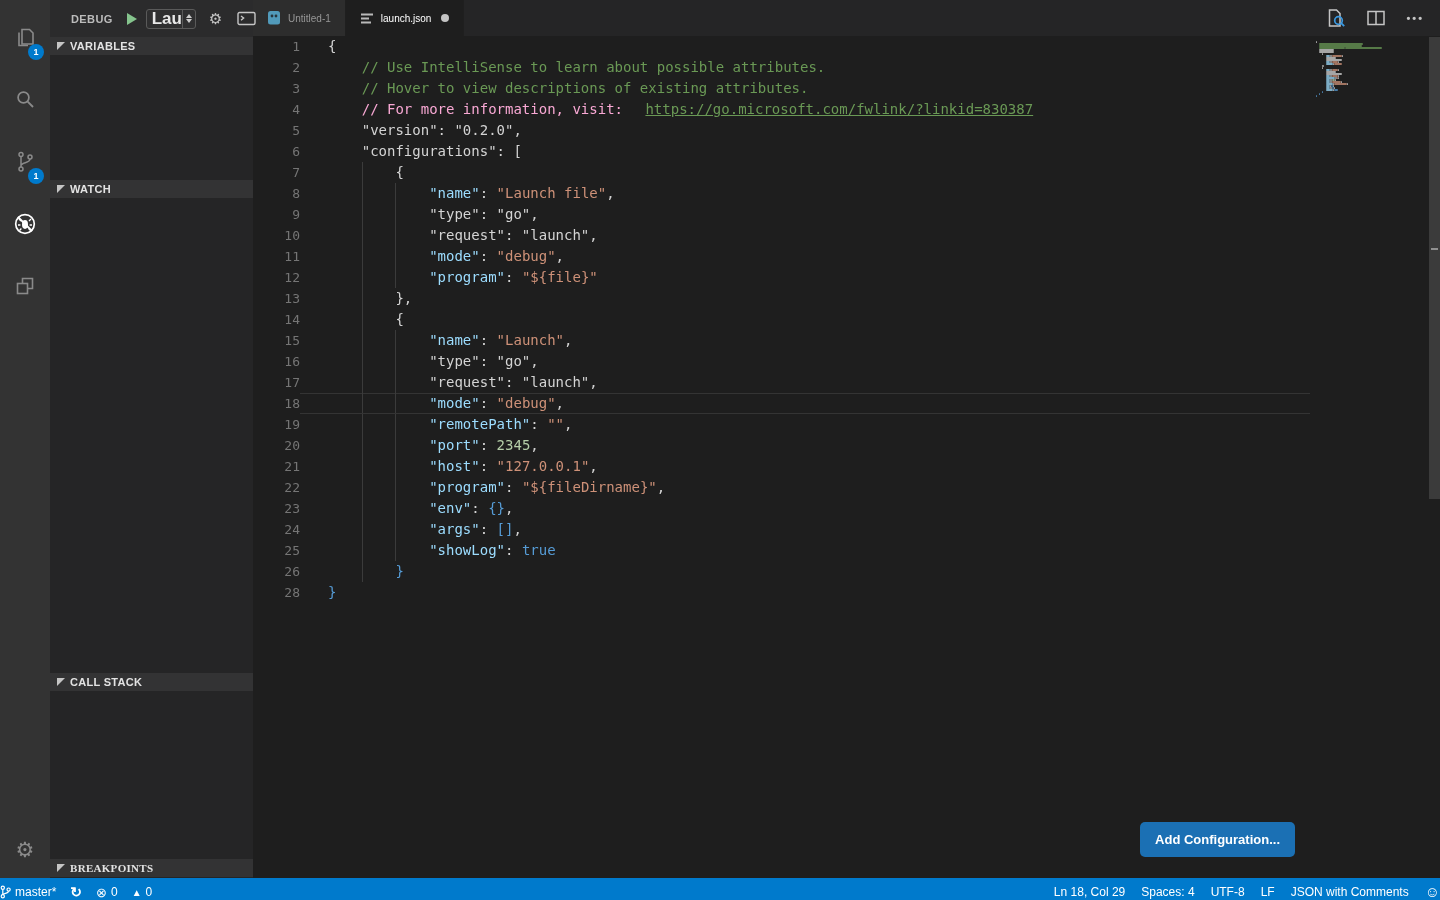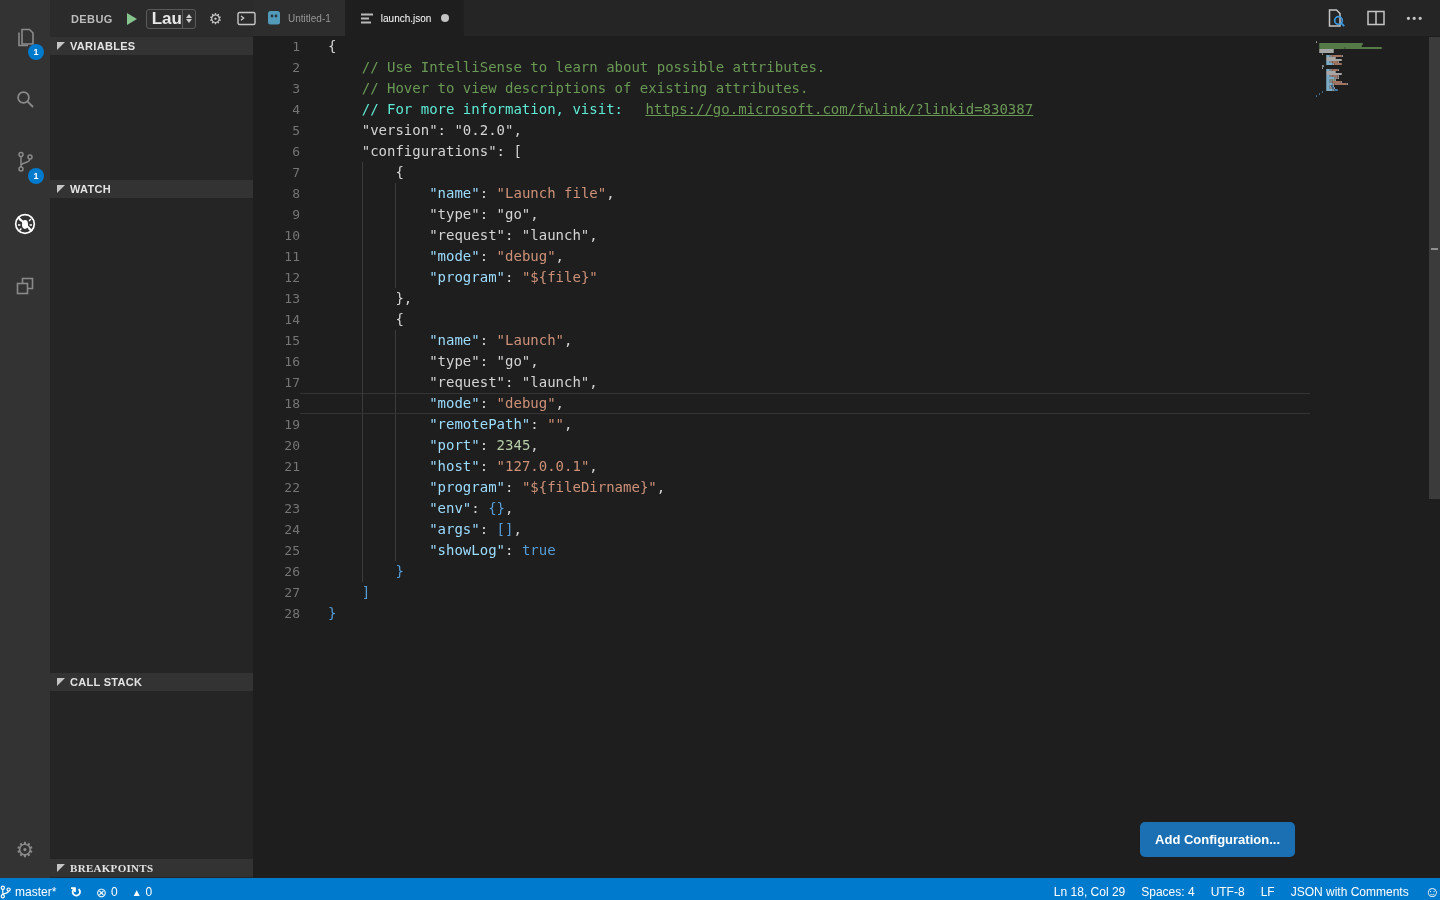--- a/index.html
+++ b/index.html
@@ -242,21 +242,21 @@
             <path d="M10 2.5v13" stroke="#c5c5c5" stroke-width="1.5"></path>
           </svg>
         </span>
         <span class="ea dots">•••</span>
       </div>
   </div>
   <div id="code">
       <div class="line"><span class="ln">1</span><span class="lc"><span style="color: rgb(212, 212, 212);">{</span></span></div>
       <div class="line"><span class="ln">2</span><span class="lc"><span style="color: rgb(106, 153, 85);">    // Use IntelliSense to learn about possible attributes.</span></span></div>
       <div class="line"><span class="ln">3</span><span class="lc"><span style="color: rgb(106, 153, 85);">    // Hover to view descriptions of existing attributes.</span></span></div>
-      <div class="line"><span class="ln">4</span><span class="lc"><span style="color: #5eead4;">    // For more information, visit: </span><a style="color: rgb(106, 153, 85);">https://go.microsoft.com/fwlink/?linkid=830387</a></span></div>
+      <div class="line"><span class="ln">4</span><span class="lc"><span style="color: #f9a8d4;">    // For more information, visit: </span><a style="color: rgb(106, 153, 85);">https://go.microsoft.com/fwlink/?linkid=830387</a></span></div>
       <div class="line"><span class="ln">5</span><span class="lc"><span style="color: rgb(212, 212, 212);">    "version": "0.2.0",</span></span></div>
       <div class="line"><span class="ln">6</span><span class="lc"><span style="color: rgb(212, 212, 212);">    "configurations": [</span></span></div>
       <div class="line"><span class="ln">7</span><span class="lc"><span class="guide" style="left: 61.72px;"></span><span style="color: rgb(212, 212, 212);">        {</span></span></div>
       <div class="line"><span class="ln">8</span><span class="lc"><span class="guide" style="left: 61.72px;"></span><span class="guide" style="left: 95.44px;"></span><span style="color: rgb(212, 212, 212);">            </span><span style="color: rgb(156, 220, 254);">"name"</span><span style="color: rgb(212, 212, 212);">: </span><span style="color: rgb(206, 145, 120);">"Launch file"</span><span style="color: rgb(212, 212, 212);">,</span></span></div>
       <div class="line"><span class="ln">9</span><span class="lc"><span class="guide" style="left: 61.72px;"></span><span class="guide" style="left: 95.44px;"></span><span style="color: rgb(212, 212, 212);">            "type": "go",</span></span></div>
       <div class="line"><span class="ln">10</span><span class="lc"><span class="guide" style="left: 61.72px;"></span><span class="guide" style="left: 95.44px;"></span><span style="color: rgb(212, 212, 212);">            "request": "launch",</span></span></div>
       <div class="line"><span class="ln">11</span><span class="lc"><span class="guide" style="left: 61.72px;"></span><span class="guide" style="left: 95.44px;"></span><span style="color: rgb(212, 212, 212);">            </span><span style="color: rgb(156, 220, 254);">"mode"</span><span style="color: rgb(212, 212, 212);">: </span><span style="color: rgb(206, 145, 120);">"debug"</span><span style="color: rgb(212, 212, 212);">,</span></span></div>
       <div class="line"><span class="ln">12</span><span class="lc"><span class="guide" style="left: 61.72px;"></span><span class="guide" style="left: 95.44px;"></span><span style="color: rgb(212, 212, 212);">            </span><span style="color: rgb(156, 220, 254);">"program"</span><span style="color: rgb(212, 212, 212);">: </span><span style="color: rgb(206, 145, 120);">"${file}"</span></span></div>
       <div class="line"><span class="ln">13</span><span class="lc"><span class="guide" style="left: 61.72px;"></span><span style="color: rgb(212, 212, 212);">        },</span></span></div>
       <div class="line"><span class="ln">14</span><span class="lc"><span class="guide" style="left: 61.72px;"></span><span style="color: rgb(212, 212, 212);">        {</span></span></div>
@@ -265,21 +265,20 @@
       <div class="line"><span class="ln">17</span><span class="lc"><span class="guide" style="left: 61.72px;"></span><span class="guide" style="left: 95.44px;"></span><span style="color: rgb(212, 212, 212);">            "request": "launch",</span></span></div>
       <div class="line cur"><span class="ln">18</span><span class="lc"><span class="guide" style="left: 61.72px;"></span><span class="guide" style="left: 95.44px;"></span><span style="color: rgb(212, 212, 212);">            </span><span style="color: rgb(156, 220, 254);">"mode"</span><span style="color: rgb(212, 212, 212);">: </span><span style="color: rgb(206, 145, 120);">"debug"</span><span style="color: rgb(212, 212, 212);">,</span></span></div>
       <div class="line"><span class="ln">19</span><span class="lc"><span class="guide" style="left: 61.72px;"></span><span class="guide" style="left: 95.44px;"></span><span style="color: rgb(212, 212, 212);">            </span><span style="color: rgb(156, 220, 254);">"remotePath"</span><span style="color: rgb(212, 212, 212);">: </span><span style="color: rgb(206, 145, 120);">""</span><span style="color: rgb(212, 212, 212);">,</span></span></div>
       <div class="line"><span class="ln">20</span><span class="lc"><span class="guide" style="left: 61.72px;"></span><span class="guide" style="left: 95.44px;"></span><span style="color: rgb(212, 212, 212);">            </span><span style="color: rgb(156, 220, 254);">"port"</span><span style="color: rgb(212, 212, 212);">: </span><span style="color: rgb(181, 206, 168);">2345</span><span style="color: rgb(212, 212, 212);">,</span></span></div>
       <div class="line"><span class="ln">21</span><span class="lc"><span class="guide" style="left: 61.72px;"></span><span class="guide" style="left: 95.44px;"></span><span style="color: rgb(212, 212, 212);">            </span><span style="color: rgb(156, 220, 254);">"host"</span><span style="color: rgb(212, 212, 212);">: </span><span style="color: rgb(206, 145, 120);">"127.0.0.1"</span><span style="color: rgb(212, 212, 212);">,</span></span></div>
       <div class="line"><span class="ln">22</span><span class="lc"><span class="guide" style="left: 61.72px;"></span><span class="guide" style="left: 95.44px;"></span><span style="color: rgb(212, 212, 212);">            </span><span style="color: rgb(156, 220, 254);">"program"</span><span style="color: rgb(212, 212, 212);">: </span><span style="color: rgb(206, 145, 120);">"${fileDirname}"</span><span style="color: rgb(212, 212, 212);">,</span></span></div>
       <div class="line"><span class="ln">23</span><span class="lc"><span class="guide" style="left: 61.72px;"></span><span class="guide" style="left: 95.44px;"></span><span style="color: rgb(212, 212, 212);">            </span><span style="color: rgb(156, 220, 254);">"env"</span><span style="color: rgb(212, 212, 212);">: </span><span style="color: rgb(86, 156, 214);">{}</span><span style="color: rgb(212, 212, 212);">,</span></span></div>
       <div class="line"><span class="ln">24</span><span class="lc"><span class="guide" style="left: 61.72px;"></span><span class="guide" style="left: 95.44px;"></span><span style="color: rgb(212, 212, 212);">            </span><span style="color: rgb(156, 220, 254);">"args"</span><span style="color: rgb(212, 212, 212);">: </span><span style="color: rgb(86, 156, 214);">[]</span><span style="color: rgb(212, 212, 212);">,</span></span></div>
       <div class="line"><span class="ln">25</span><span class="lc"><span class="guide" style="left: 61.72px;"></span><span class="guide" style="left: 95.44px;"></span><span style="color: rgb(212, 212, 212);">            </span><span style="color: rgb(156, 220, 254);">"showLog"</span><span style="color: rgb(212, 212, 212);">: </span><span style="color: rgb(86, 156, 214);">true</span></span></div>
       <div class="line"><span class="ln">26</span><span class="lc"><span class="guide" style="left: 61.72px;"></span><span style="color: rgb(212, 212, 212);">        </span><span style="color: rgb(86, 156, 214);">}</span></span></div>
-      <div class="line"><span class="ln">27</span><span class="lc"><span style="color: rgb(212, 212, 212);">    </span><span style="color: rgb(86, 156, 214);">]</span></span></div>
       <div class="line"><span class="ln">28</span><span class="lc"><span style="color: rgb(86, 156, 214);">}</span></span></div>
     </div>
   <div id="minimap">
       <div id="minimap-content">
         <div class="mm-bar" style="left: 0px; top: 0px; width: 1px; background: rgb(212, 212, 212);"></div>
         <div class="mm-bar" style="left: 3.2px; top: 2px; width: 44px; background: rgb(106, 153, 85);"></div>
         <div class="mm-bar" style="left: 3.2px; top: 4px; width: 42.4px; background: rgb(106, 153, 85);"></div>
         <div class="mm-bar" style="left: 3.2px; top: 6px; width: 25.6px; background: rgb(106, 153, 85);"></div>
         <div class="mm-bar" style="left: 28.8px; top: 6px; width: 36.8px; background: rgb(106, 153, 85);"></div>
         <div class="mm-bar" style="left: 3.2px; top: 8px; width: 15.2px; background: rgb(212, 212, 212);"></div>

